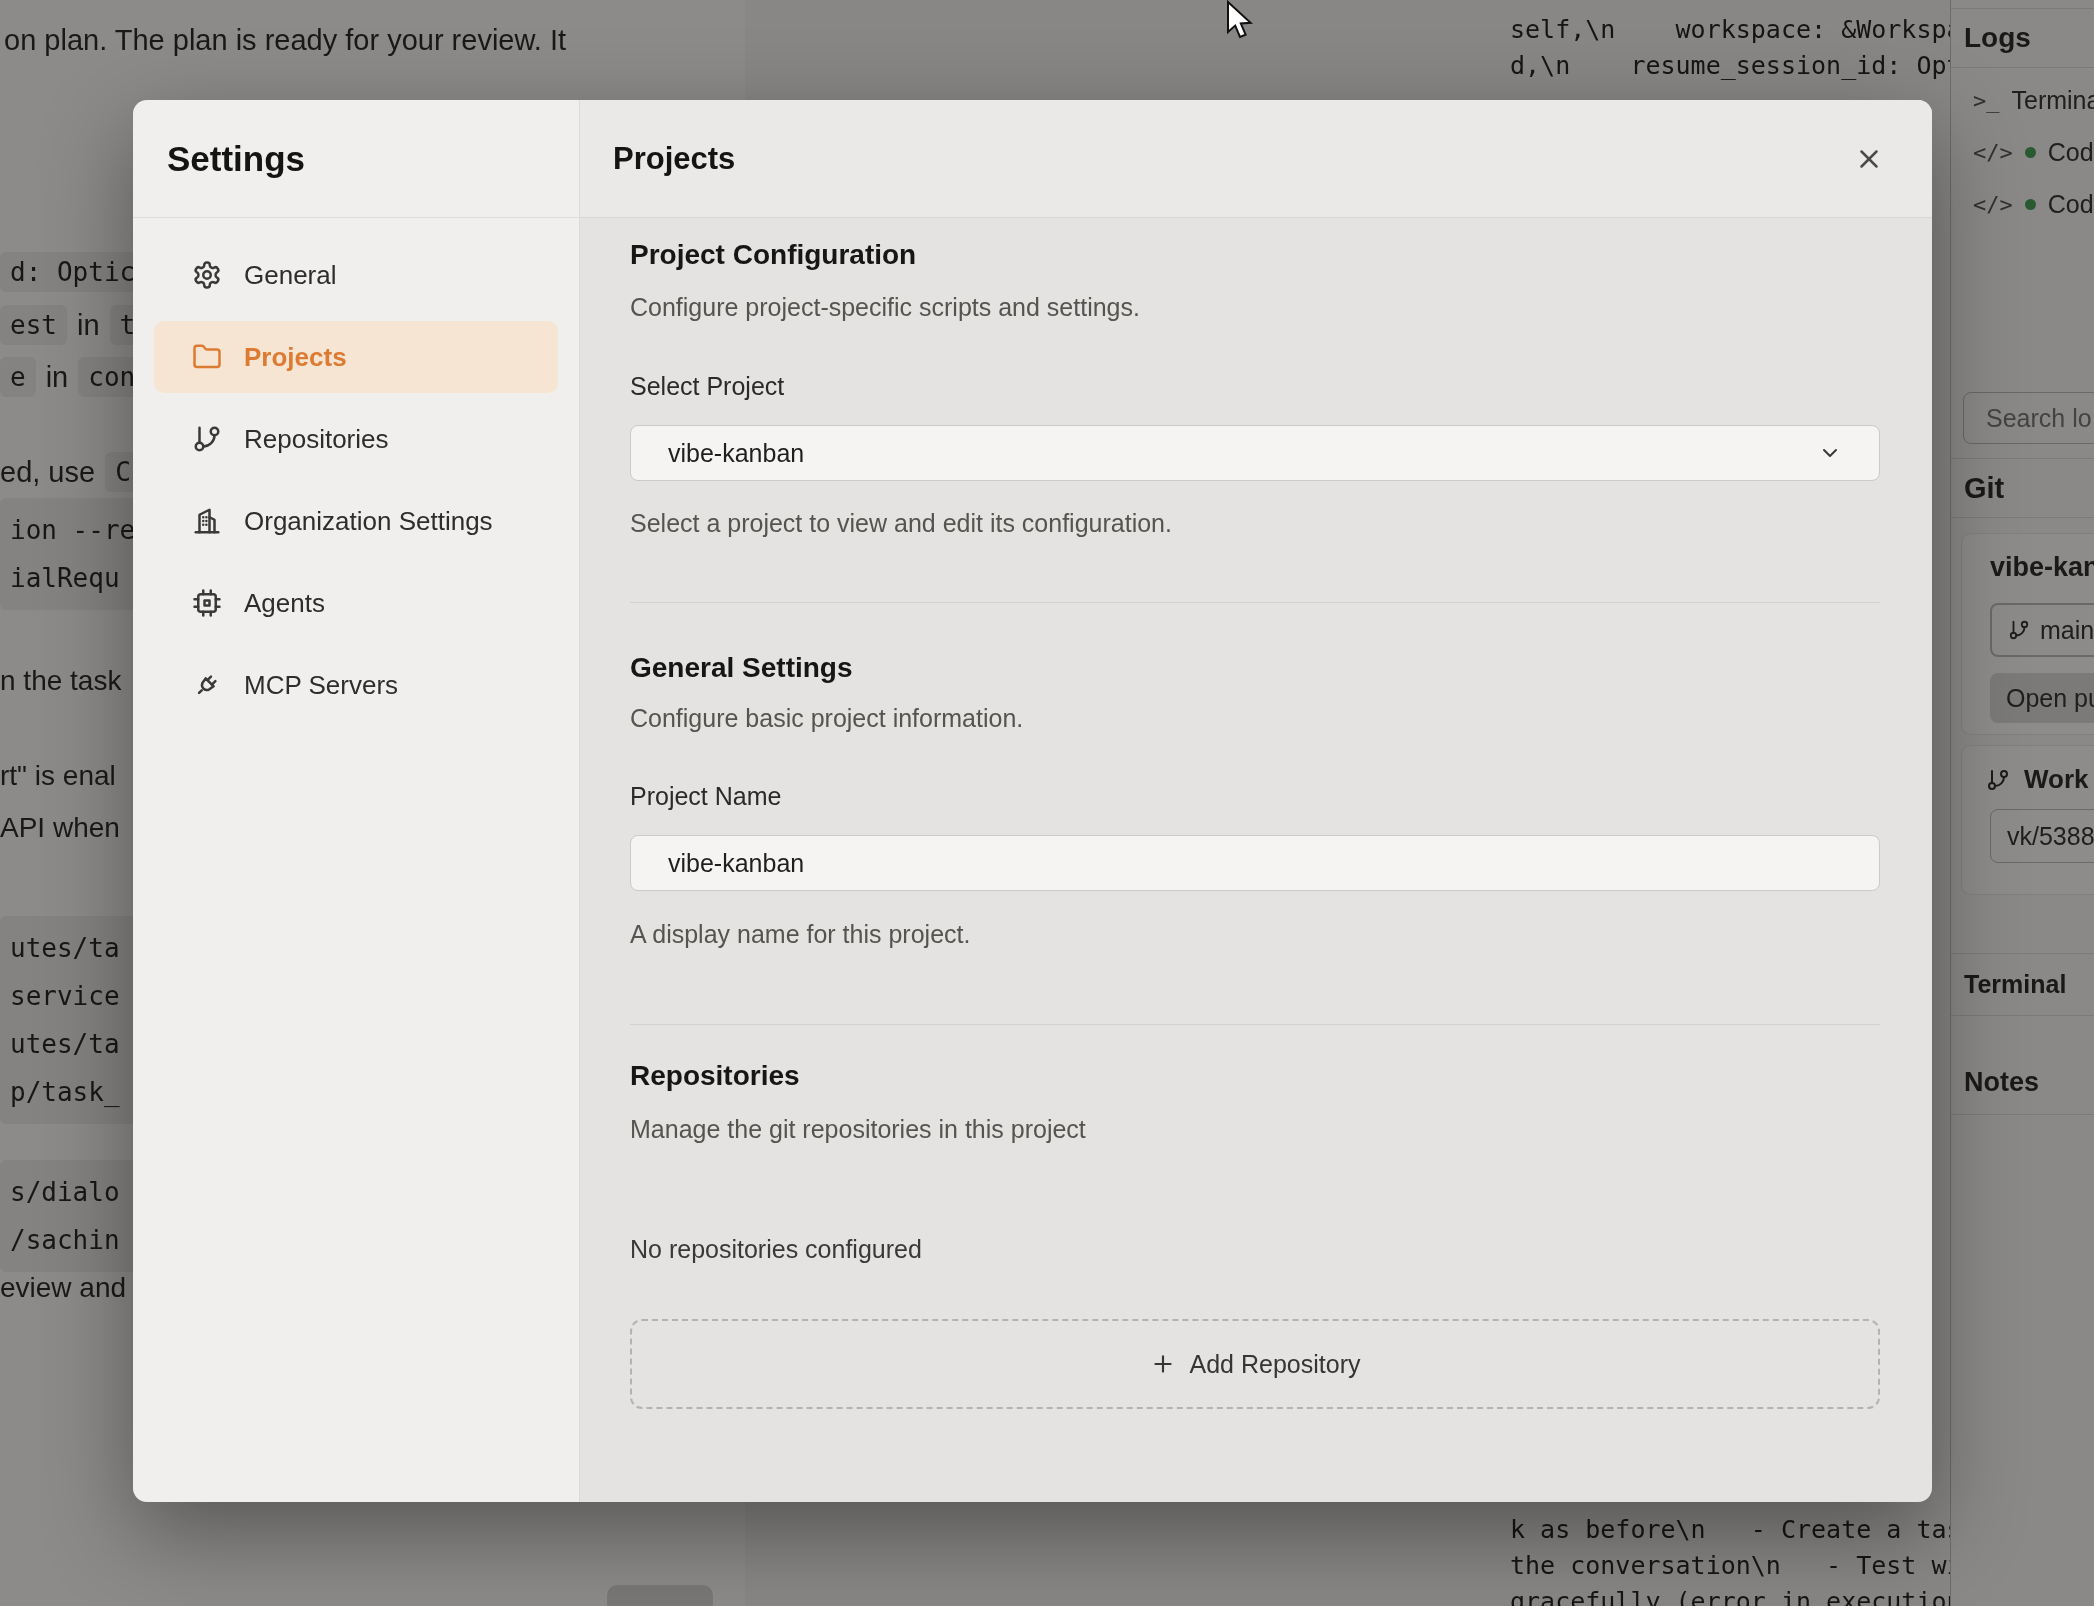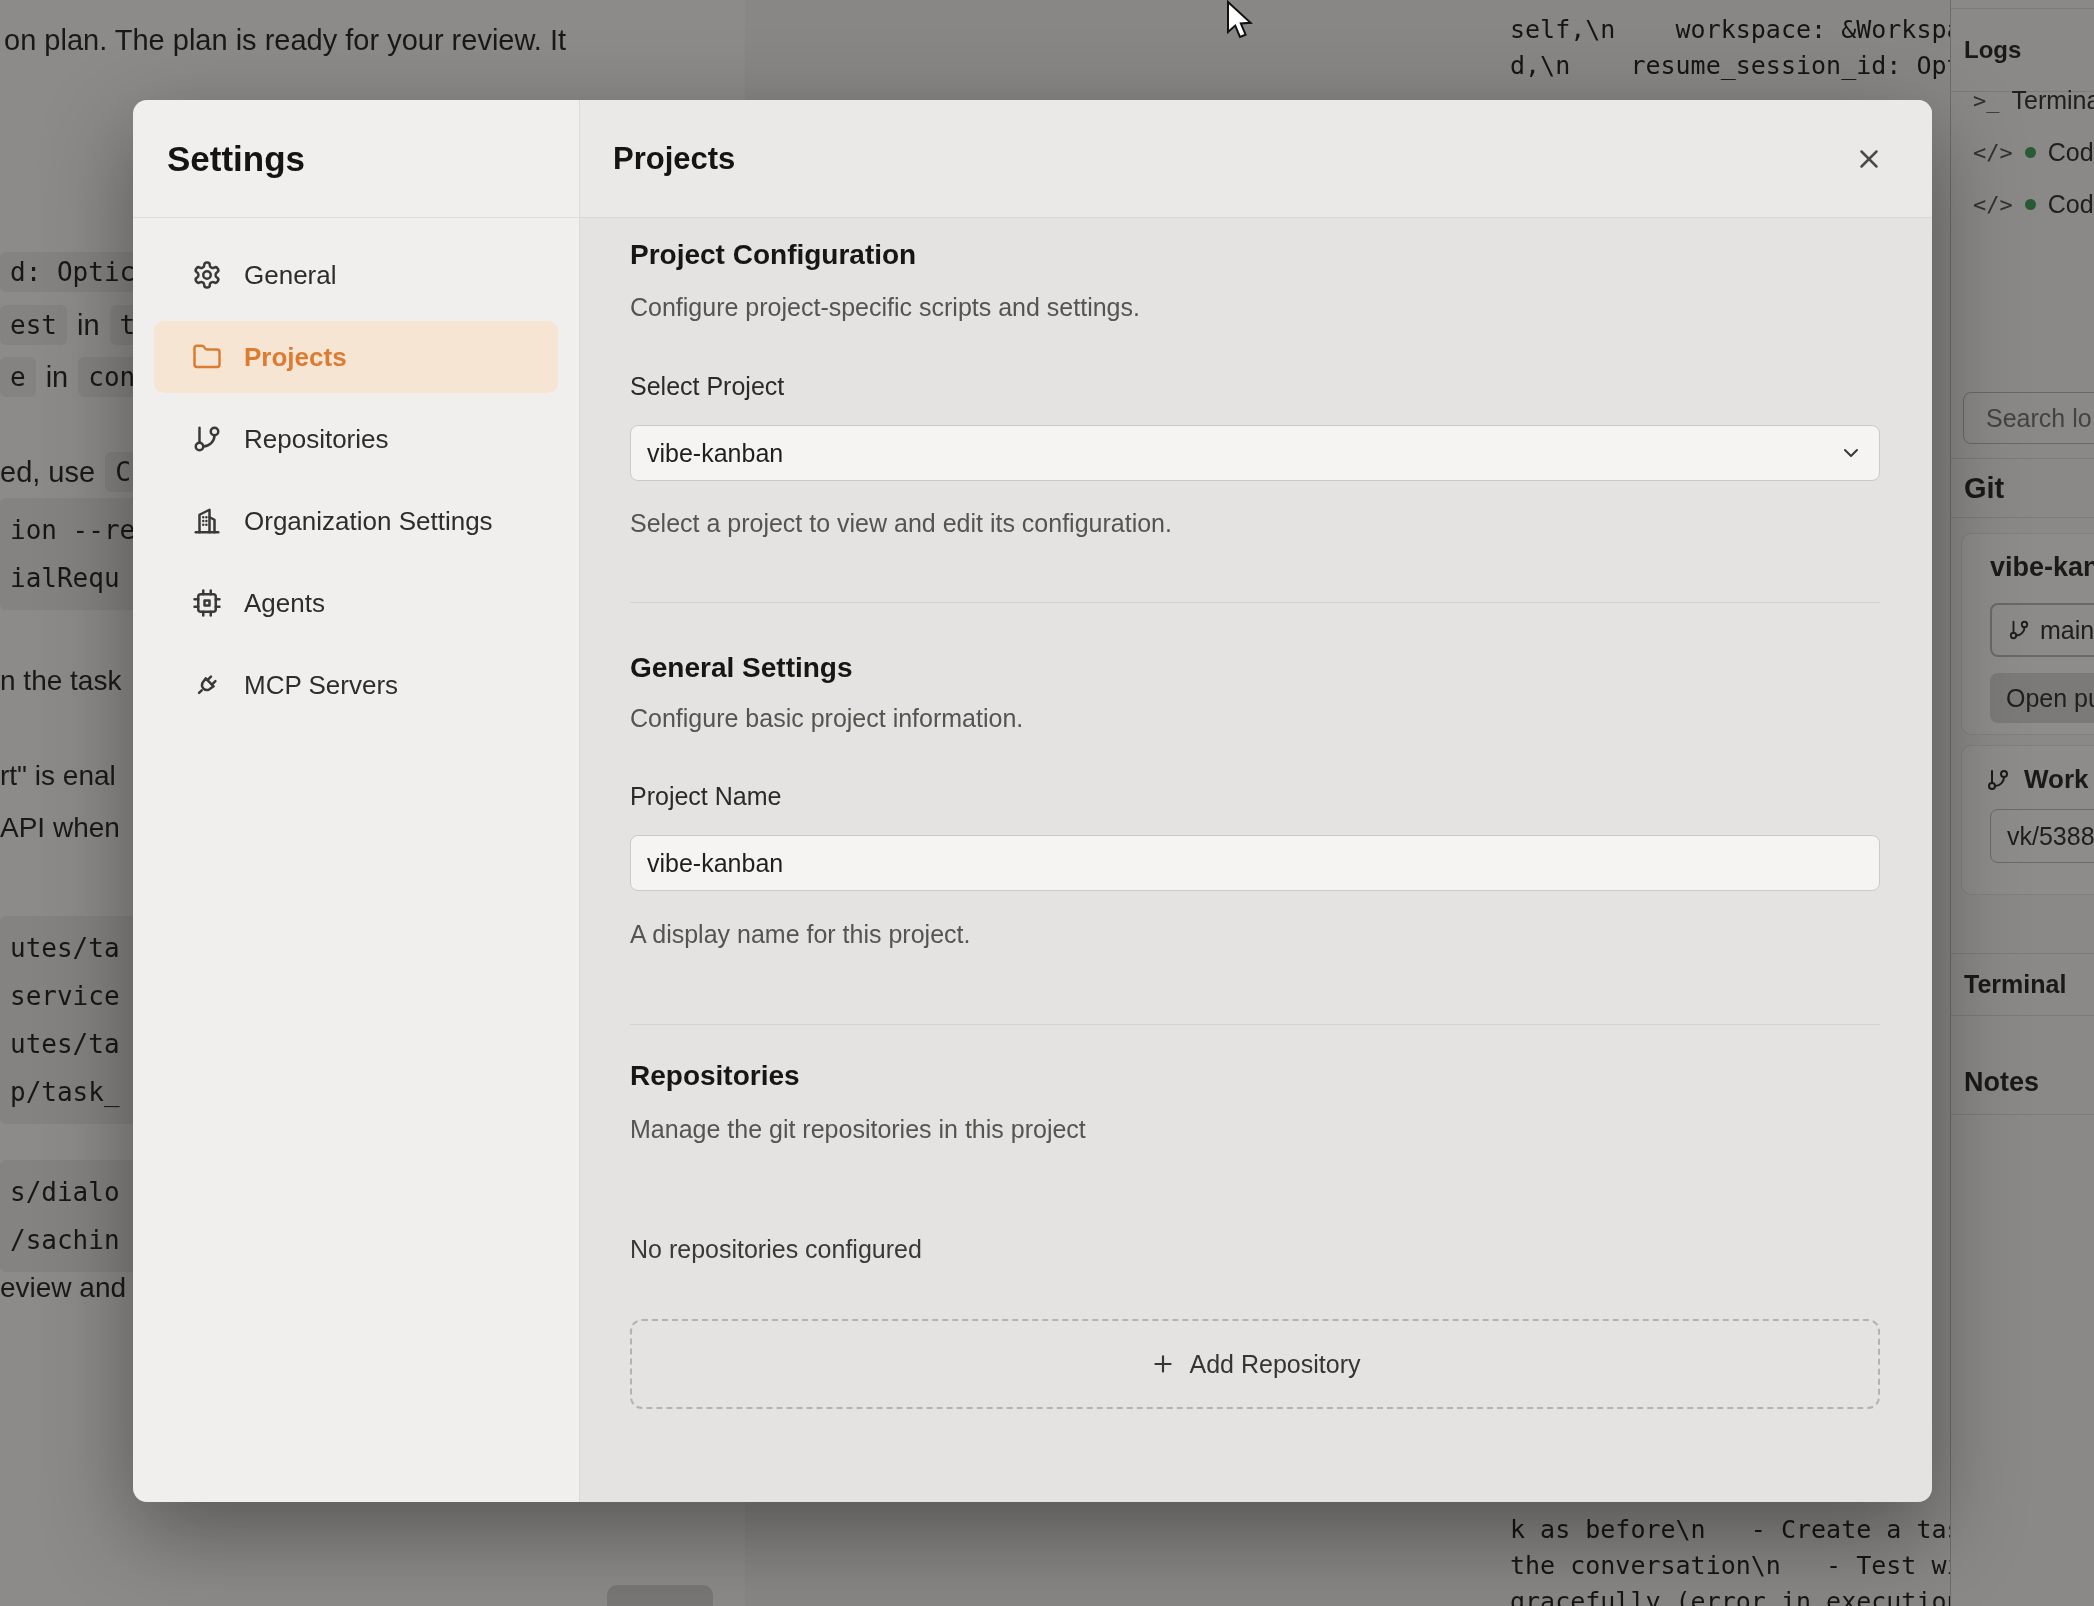--- a/index.html
+++ b/index.html
@@ -54,21 +54,21 @@
   .m-item.active { background:#f7e5d3; color:#dd7b33; font-weight:bold; }
   .m-item.active .ic { color:#dd7b33; }
   .m-main { flex:1; background:#e4e3e2; display:flex; flex-direction:column; }
   .m-header { height:118px; background:#ebe9e8; border-bottom:1px solid #d8d7d6; display:flex; align-items:center; justify-content:space-between; padding:0 48px 0 33px; flex:0 0 auto; }
   .m-header h1 { font-size:31px; font-weight:bold; color:#141413; }
   .m-close { color:#4a4a49; background:none; border:none; cursor:pointer; display:flex; }
   .m-body { padding:20px 52px 0 50px; overflow:hidden; }
   .sec-title { font-size:28px; font-weight:bold; color:#161615; line-height:34px; }
   .sec-desc { font-size:25px; color:#55544f; line-height:30px; margin-top:20px; }
   .fld-label { font-size:25px; font-weight:500; color:#2b2a29; line-height:30px; }
-  .boxctl { height:56px; background:#f5f4f3; border:1px solid #cbcac9; border-radius:8px; display:flex; align-items:center; justify-content:space-between; padding:0 16px; margin-top:24px; }
+  .boxctl { height:56px; background:#f5f4f3; border:1px solid #cbcac9; border-radius:8px; display:flex; align-items:center; justify-content:space-between; padding:0 37px; margin-top:24px; }
   .boxctl span { font-size:25px; color:#201f1e; }
   .boxctl .ic { color:#3a3938; }
   input.boxctl { width:100%; font-size:25px; color:#201f1e; font-family:"Liberation Sans",sans-serif; display:block; }
   .fld-help { font-size:25px; color:#55544f; line-height:30px; margin-top:27px; }
   .hr { border:none; border-top:1px solid #d3d2d1; }
   .empty-text { text-align:left; font-size:25px; color:#3a3938; margin-top:91px; }
   .dashed-btn { margin-top:55px; height:90px; width:100%; border:2px dashed #b4b3b2; border-radius:12px; background:transparent;
                 display:flex; align-items:center; justify-content:center; gap:14px; font-size:25px; color:#363534; cursor:pointer; font-family:"Liberation Sans",sans-serif; }
 </style>
 </head>
@@ -124,21 +124,21 @@
       <div>d,\n    resume_session_id: Option&lt;String&gt;,  // NEW\n) -&gt; Result&lt;ExecutionProce</div>
     </div>
     <div class="codeblock code-bottom">
       <div>k as before\n   - Create a task with a valid Claude session ID - should resume</div>
       <div>the conversation\n   - Test with an invalid session ID - Claude should handle</div>
       <div>gracefully (error in execution)\n"}}],"uuid":"8e776c7a-d388-4545-bdd0-6da4a3f4</div>
     </div>
   </div>
 
   <div class="rpanel">
-    <div class="rp-row" style="top:8px; height:84px; font-size:24px;">
+    <div class="rp-row" style="top:8px; height:60px; font-size:28px;">
       <span>Logs</span>
     </div>
     <div class="rp-item" style="top:86px;">
       <span class="rp-glyph">&gt;_</span>
       <span>Termina</span>
     </div>
     <div class="rp-item" style="top:138px;">
       <span class="rp-glyph">&lt;/&gt;</span>
       <span class="rp-dot"></span>
       <span>Codin</span>

